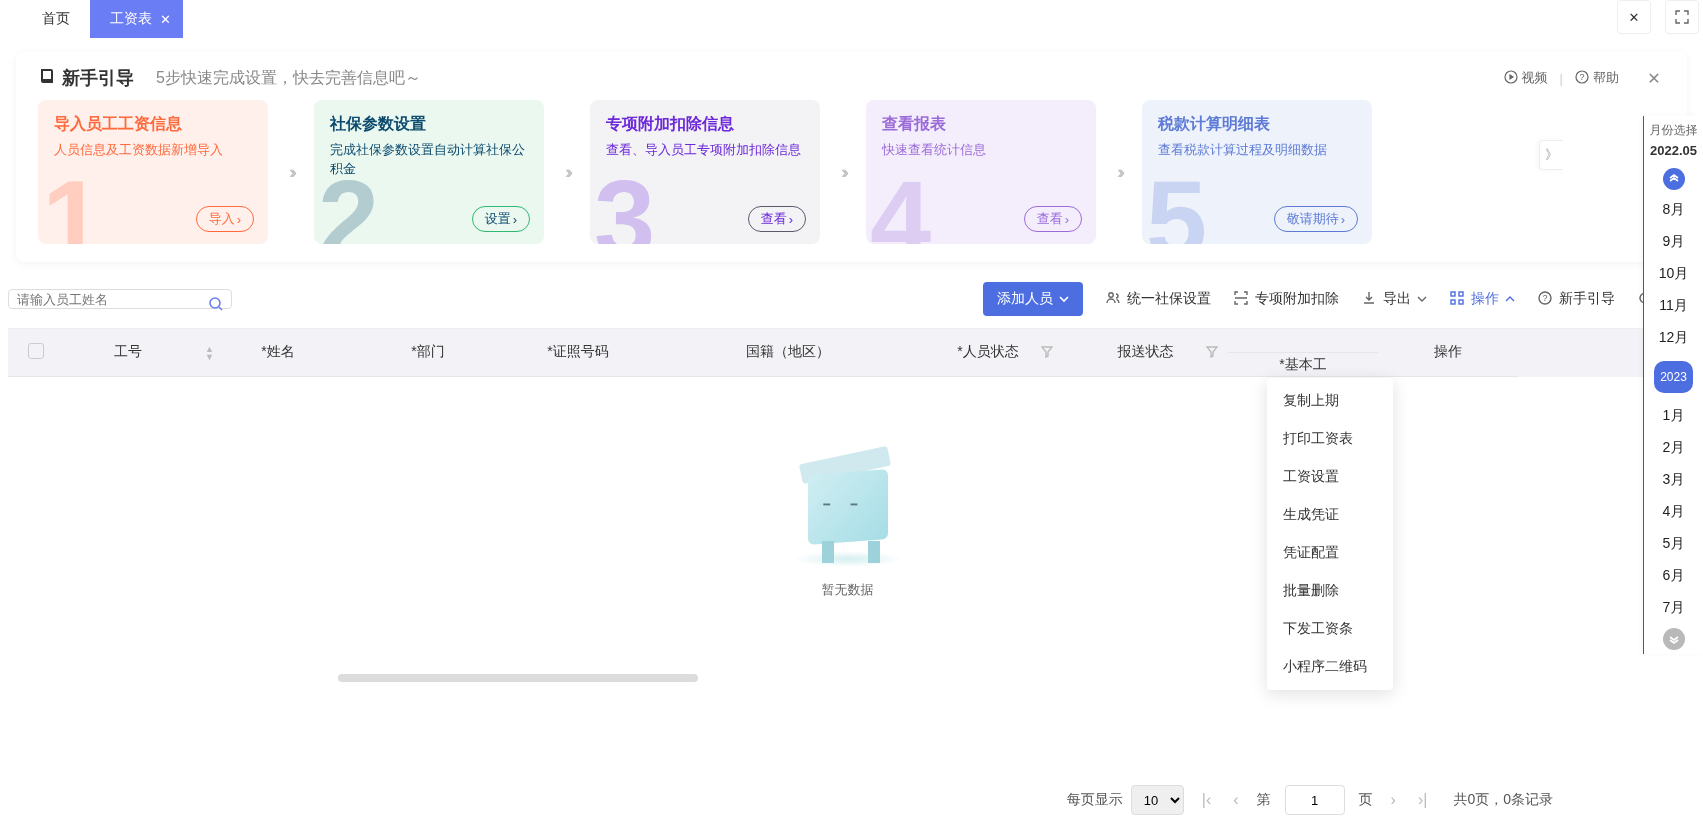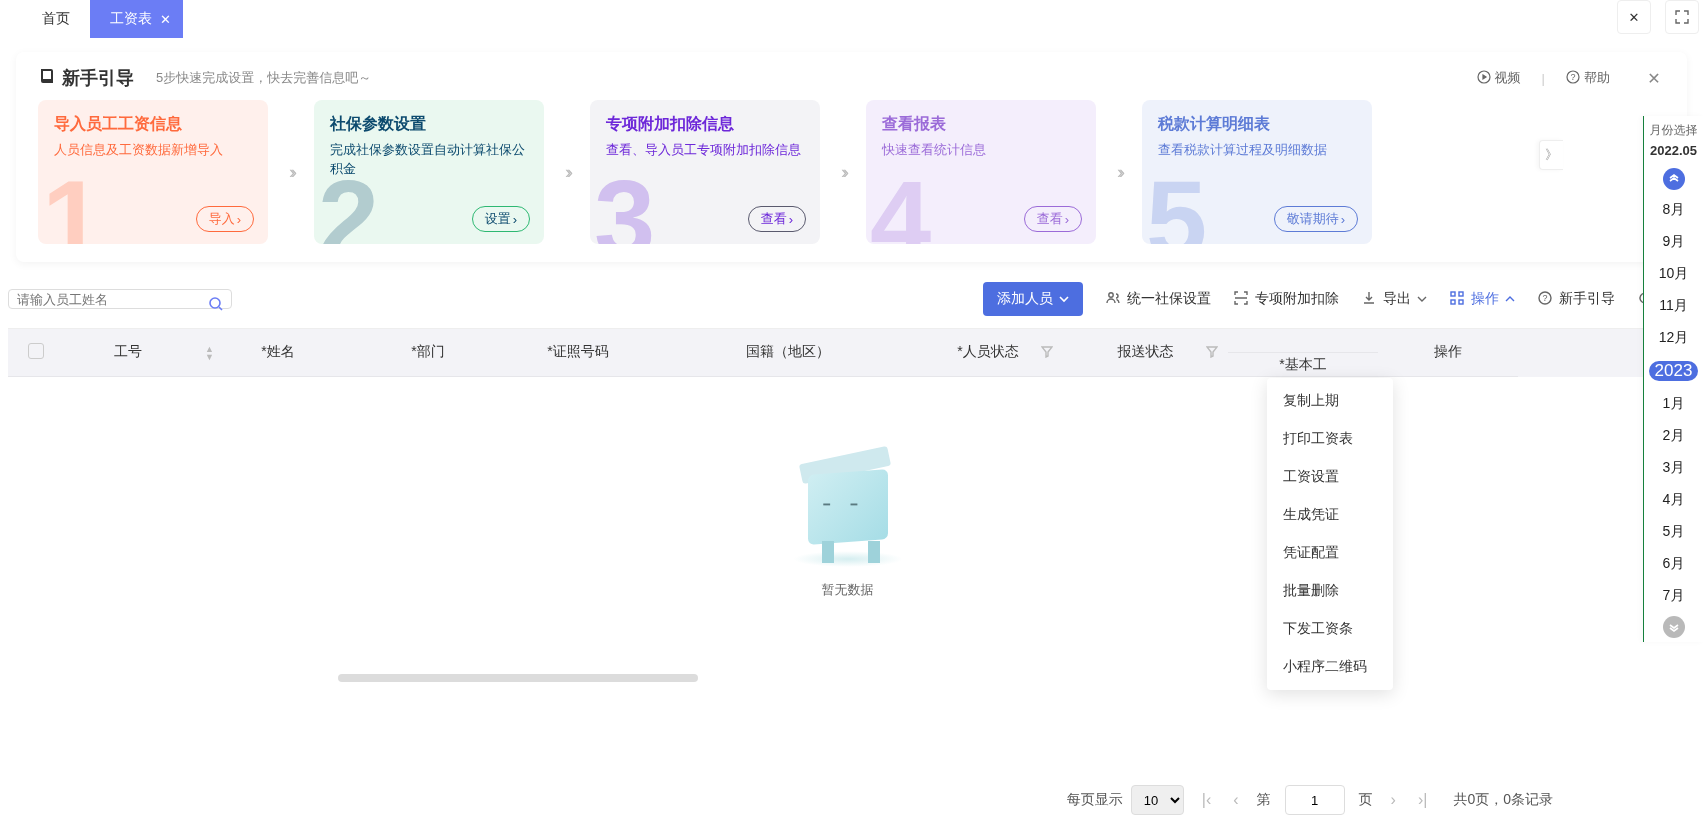--- a/index.html
+++ b/index.html
@@ -12,22 +12,22 @@
 .top-tab.active { background: #6b7df5; color: #fff; padding-right: 12px; }
 .top-tab .close { margin-left: 8px; font-size: 13px; }
 .topbar-right { margin-left: auto; display: flex; align-items: center; gap: 14px; padding-right: 4px; }
 .topbar-btn { width: 34px; height: 34px; display: flex; align-items: center; justify-content: center; border: 1px solid #eee; border-radius: 4px; cursor: pointer; background: #fff; }
 .ic { display: inline-block; }
 
 
 .guide-panel { margin: 10px 16px 0 16px; background: #fff; border-radius: 8px; box-shadow: 0 2px 8px rgba(0,0,0,0.05); padding: 14px 22px 18px 22px; }
 .guide-header { display: flex; align-items: center; margin-bottom: 10px; }
 .guide-title { font-size: 18px; font-weight: 600; display: flex; align-items: center; gap: 6px; }
-.guide-sub { margin-left: 22px; color: #888; font-size: 13px; }
-.guide-links { margin-left: auto; display: flex; align-items: center; gap: 21px; color: #666; }
+.guide-sub { margin-left: 22px; color: #888; font-size: 16px; }
+.guide-links { margin-left: auto; display: flex; align-items: center; gap: 12px; color: #666; }
 .guide-links a { color: #666; text-decoration: none; display: flex; align-items: center; gap: 4px; cursor: pointer; }
 .guide-links .sep { color: #ccc; }
 .guide-close { margin-left: 12px; cursor: pointer; font-size: 16px; color: #888; width: 22px; height: 22px; display: inline-flex; align-items: center; justify-content: center; }
 
 .steps { display: flex; align-items: stretch; gap: 8px; }
 .step-card { width: 230px; height: 144px; border-radius: 8px; padding: 14px 16px 10px 16px; position: relative; overflow: hidden; }
 .step-card h4 { font-size: 16px; font-weight: 600; margin-bottom: 6px; }
 .step-card .desc { font-size: 13px; line-height: 1.45; }
 .step-card .num { position: absolute; left: 4px; bottom: -30px; font-size: 110px; font-weight: 700; opacity: 0.25; line-height: 1; }
 .step-card .pill { position: absolute; right: 14px; bottom: 12px; border: 1px solid; border-radius: 14px; padding: 3px 12px; font-size: 13px; cursor: pointer; display: flex; align-items: center; gap: 2px; }
@@ -74,21 +74,21 @@
 
 .dropdown { position: absolute; right: 310px; top: 378px; width: 126px; background: #fff; border-radius: 4px; box-shadow: 0 4px 18px rgba(0,0,0,0.12); padding: 4px 0; z-index: 200; }
 .dropdown .item { padding: 10px 16px; font-size: 14px; color: #333; cursor: pointer; }
 
 
 .month-panel { position: absolute; right: 0; top: 116px; width: 60px; background: #fff; border-left: 1px solid #15803d; display: flex; flex-direction: column; align-items: center; padding-top: 6px; box-shadow: -2px 0 6px rgba(0,0,0,0.03); }
 .month-panel .hdr { font-size: 12px; color: #666; }
 .month-panel .val { font-size: 13px; font-weight: 600; margin: 4px 0 6px 0; }
 .month-panel .cir { width: 22px; height: 22px; border-radius: 50%; background: #4d6ee0; color: #fff; display: flex; align-items: center; justify-content: center; font-size: 12px; margin: 4px 0; cursor: pointer; }
 .month-panel .mon { font-size: 14px; color: #222; margin: 7px 0; cursor: pointer; }
-.month-panel .year-badge { background:#4d6ee0; color:#fff; border-radius:10px; padding:0 6px; font-size:17px; margin:7px 0; }
+.month-panel .year-badge { background:#4d6ee0; color:#fff; border-radius:10px; padding:9px 6px; font-size:12px; margin:7px 0; }
 
 
 .footer { position: absolute; left: 8px; right: 150px; bottom: 10px; display: flex; align-items: center; gap: 14px; font-size: 14px; color: #555; }
 .footer .pgsize { display:flex; align-items:center; gap:8px; margin-left:auto; }
 .footer select, .footer input { border:1px solid #ddd; border-radius:4px; height:30px; padding:0 8px; font-size:13px; }
 .footer .pgbtn { color:#bbb; cursor:pointer; padding:0 4px; font-size:16px; }
 </style>
 </head>
 <body>
 

